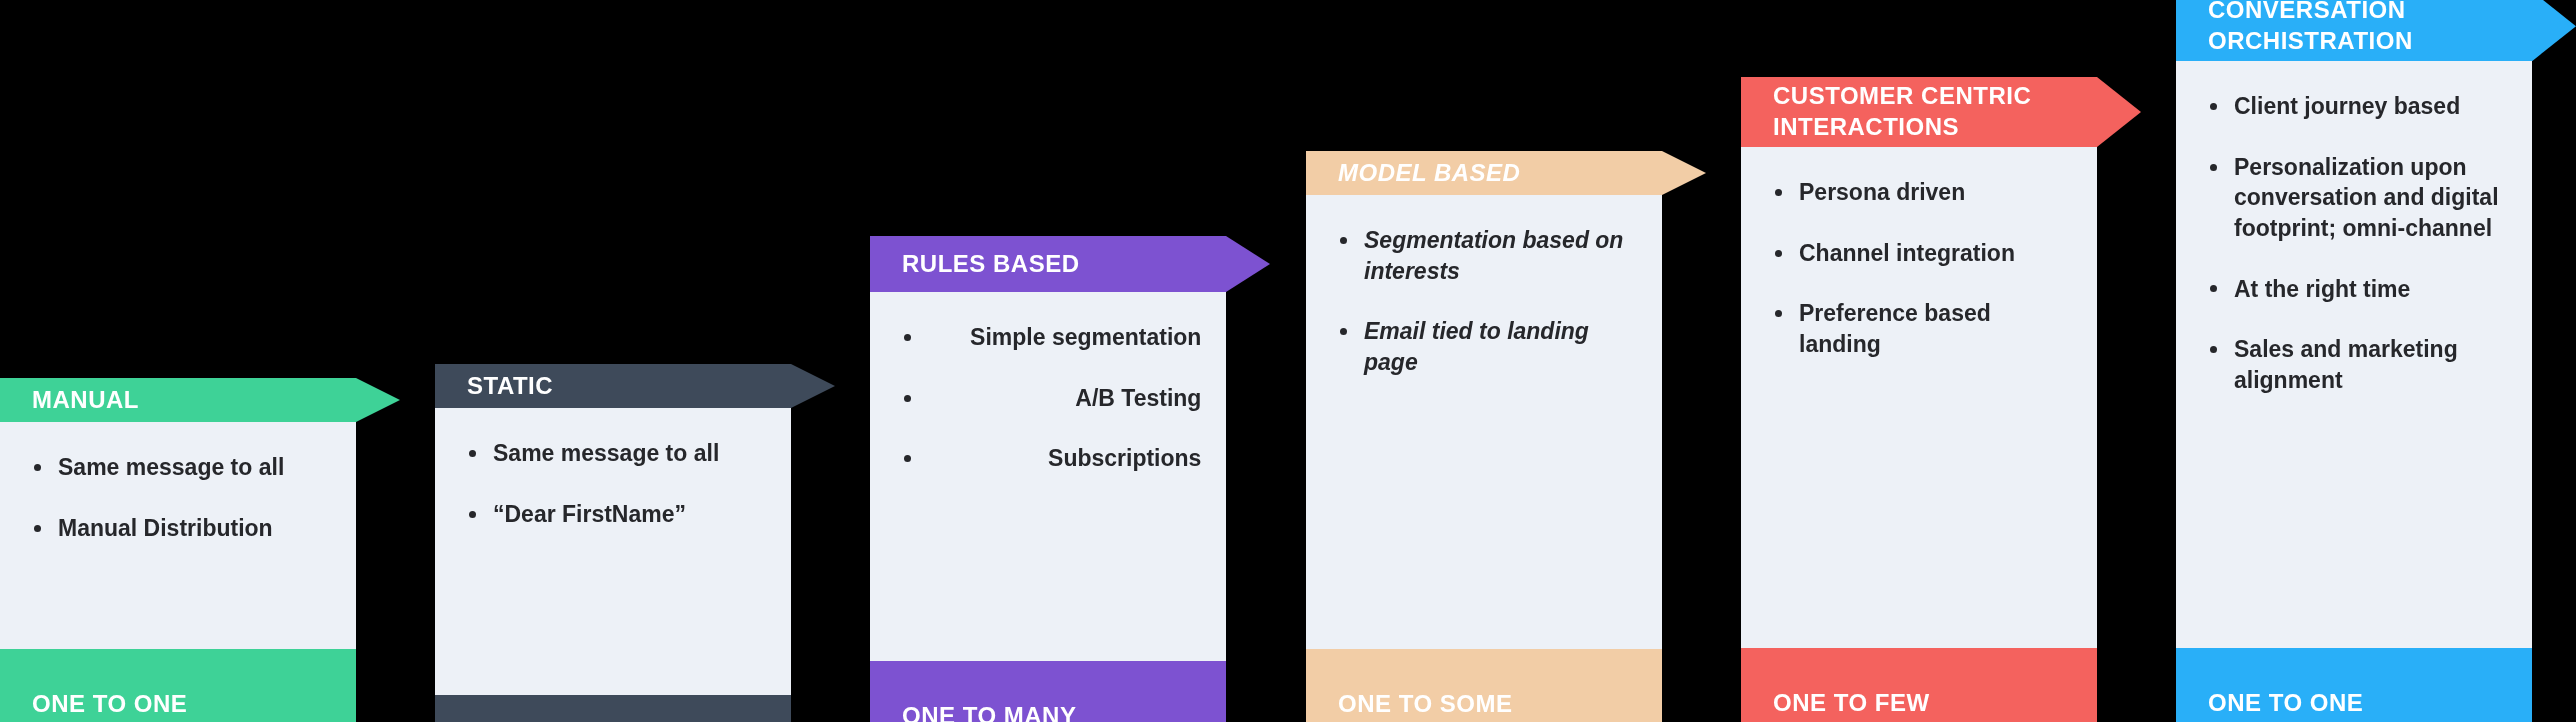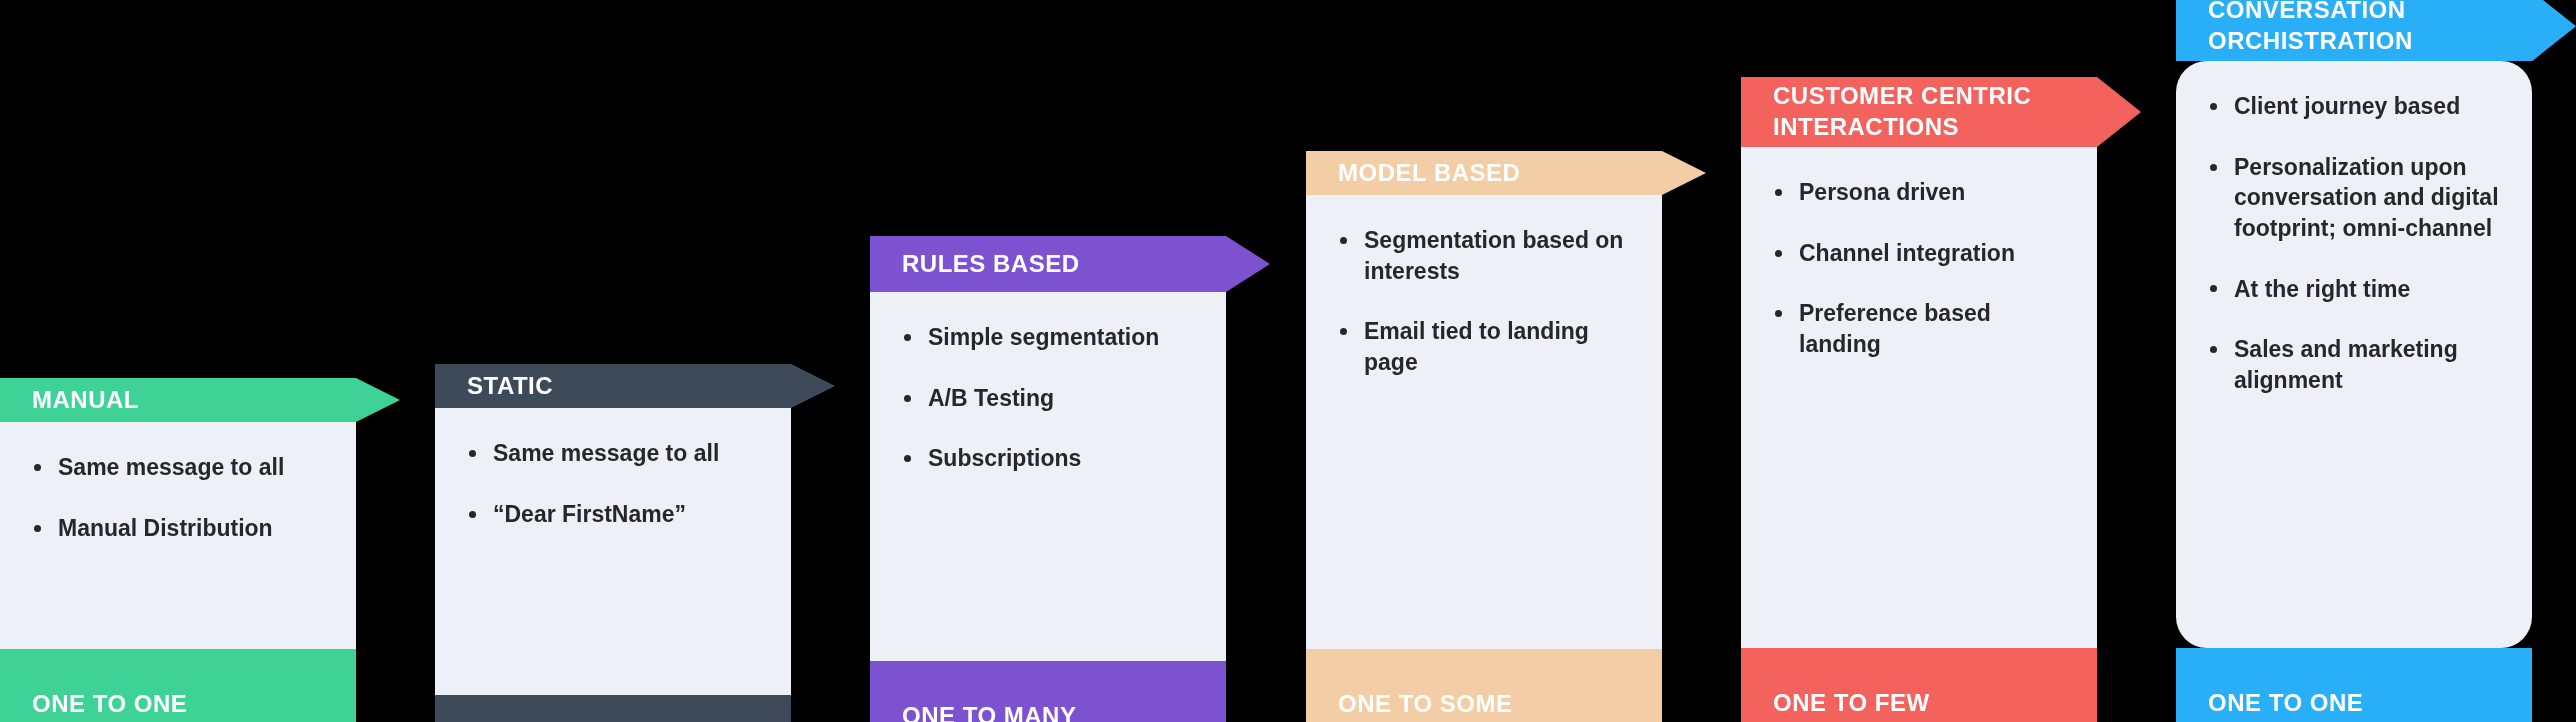--- a/index.html
+++ b/index.html
@@ -98,36 +98,36 @@
         </ul>
       </div>
       <div class="col-footer" style="background: rgb(62, 74, 90); height: 109px;">
         <div class="col-footer-label">ONE TO ALL</div>
       </div>
     </div>
     <div class="col" style="left: 870px; top: 236px;">
       <div class="col-header" style="background: rgb(125, 82, 209); height: 56px;">
         <div class="col-header-label">RULES BASED</div>
       </div>
-      <div class="col-body" style="background: rgb(237, 241, 247); min-height: 369px;">
+      <div class="col-body" style="background: rgb(237, 241, 247); min-height: 369px; text-align: right;">
         <ul class="bullets">
           <li><span class="dot" style="background: rgb(38, 39, 43);"></span><span>Simple segmentation</span></li>
           <li><span class="dot" style="background: rgb(38, 39, 43);"></span><span>A/B Testing</span></li>
           <li><span class="dot" style="background: rgb(38, 39, 43);"></span><span>Subscriptions</span></li>
         </ul>
       </div>
       <div class="col-footer" style="background: rgb(125, 82, 209); height: 109px;">
         <div class="col-footer-label">ONE TO MANY</div>
       </div>
     </div>
     <div class="col" style="left: 1306px; top: 151px;">
-      <div class="col-header" style="background: rgb(242, 205, 166); height: 44px;">
+      <div class="col-header" style="background: rgb(242, 205, 166); height: 44px; font-style: italic;">
         <div class="col-header-label">MODEL BASED</div>
       </div>
-      <div class="col-body" style="background: rgb(237, 241, 247); min-height: 454px;">
+      <div class="col-body" style="background: rgb(237, 241, 247); min-height: 454px; font-style: italic;">
         <ul class="bullets">
           <li><span class="dot" style="background: rgb(38, 39, 43);"></span><span>Segmentation based on interests</span></li>
           <li><span class="dot" style="background: rgb(38, 39, 43);"></span><span>Email tied to landing page</span></li>
         </ul>
       </div>
       <div class="col-footer" style="background: rgb(242, 205, 166); height: 109px;">
         <div class="col-footer-label">ONE TO SOME</div>
       </div>
     </div>
     <div class="col" style="left: 1741px; top: 77px;">
@@ -142,21 +142,21 @@
         </ul>
       </div>
       <div class="col-footer" style="background: rgb(244, 98, 94); height: 109px;">
         <div class="col-footer-label">ONE TO FEW</div>
       </div>
     </div>
     <div class="col" style="left: 2176px; top: -8.8px;">
       <div class="col-header" style="background: rgb(41, 175, 248); height: 70px;">
         <div class="col-header-label">CONVERSATION ORCHISTRATION</div>
       </div>
-      <div class="col-body" style="background: rgb(237, 241, 247); min-height: 587px; border-radius: 31px;">
+      <div class="col-body" style="background: rgb(237, 241, 247); min-height: 587px;">
         <ul class="bullets">
           <li><span class="dot" style="background: rgb(38, 39, 43);"></span><span>Client journey based</span></li>
           <li><span class="dot" style="background: rgb(38, 39, 43);"></span><span>Personalization upon conversation and digital footprint; omni-channel</span></li>
           <li><span class="dot" style="background: rgb(38, 39, 43);"></span><span>At the right time</span></li>
           <li><span class="dot" style="background: rgb(38, 39, 43);"></span><span>Sales and marketing alignment</span></li>
         </ul>
       </div>
       <div class="col-footer" style="background: rgb(41, 175, 248); height: 109px;">
         <div class="col-footer-label">ONE TO ONE</div>
       </div>

